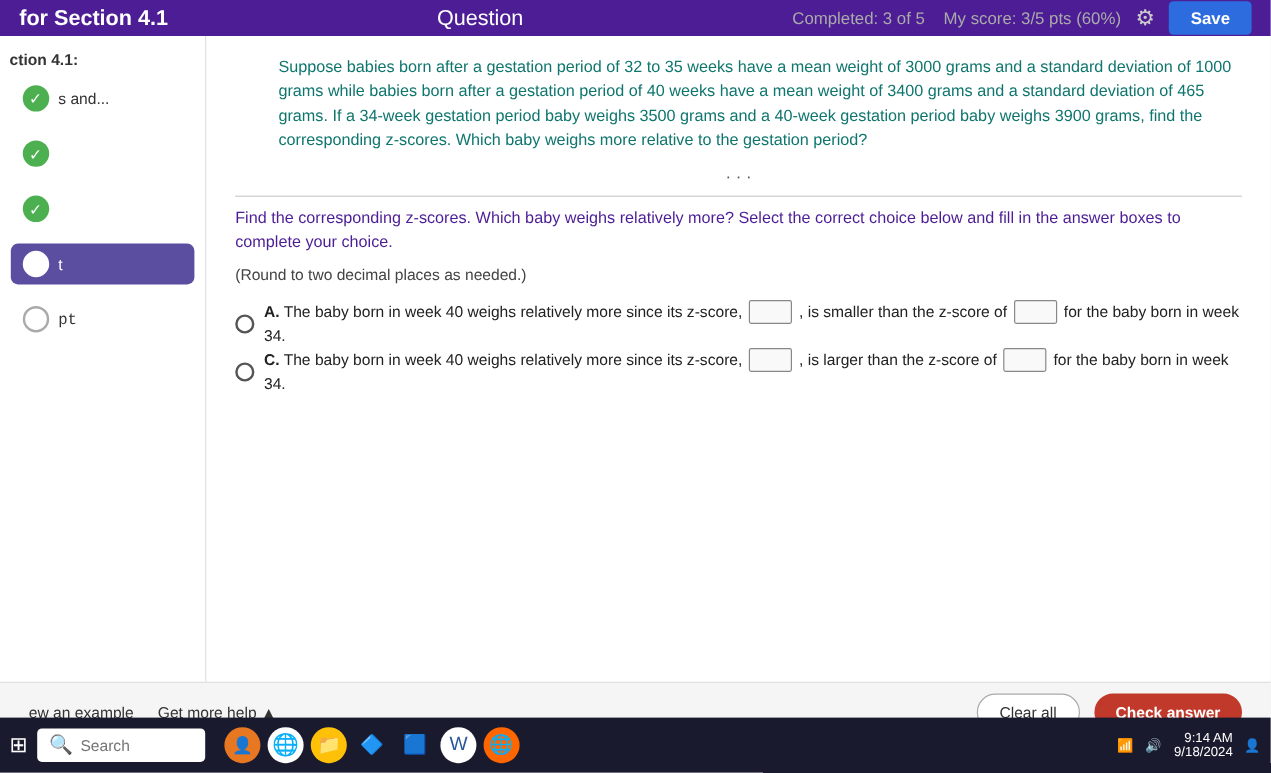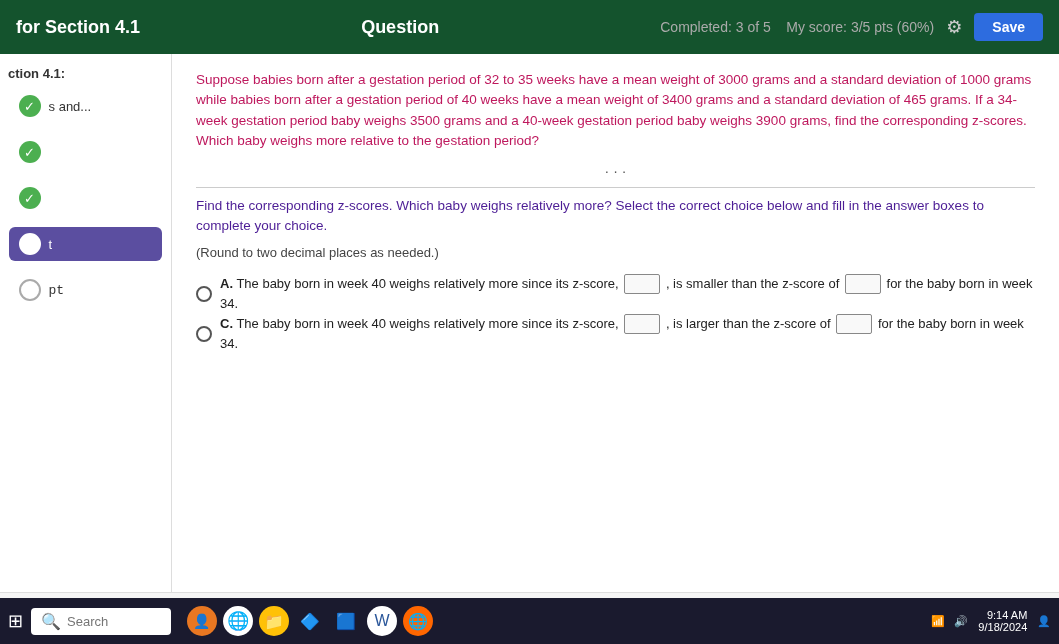--- a/index.html
+++ b/index.html
@@ -1,29 +1,29 @@
 <!DOCTYPE html>
 <html><head>
   <meta charset="utf-8">
   <style>
     * { box-sizing: border-box; margin: 0; padding: 0; }
     body { font-family: Arial, sans-serif; background: #f0f0f0; width: 1059px; height: 644px; overflow: hidden; position: relative; }
 
     
     .header {
-      background: #14532d;
+      background: #4c1d95;
       color: white;
       display: flex;
       align-items: center;
       justify-content: space-between;
       padding: 8px 16px;
-      height: 54px;
+      height: 30px;
     }
     .header-left { font-size: 18px; font-weight: bold; color: white; }
-    .header-center { font-size: 18px; font-weight: bold; color: white; }
+    .header-center { font-size: 18px; font-weight: normal; color: white; }
     .header-right { display: flex; align-items: center; gap: 12px; }
     .header-score { font-size: 14px; color: white; }
     .header-score span { color: #aaa; }
     .save-btn {
       background: #2d6cdf;
       color: white;
       border: none;
       padding: 6px 18px;
       border-radius: 4px;
       font-size: 14px;
@@ -63,21 +63,21 @@
     .empty-circle { width: 22px; height: 22px; border-radius: 50%; border: 2px solid #aaa; background: white; }
 
     
     .content-area {
       flex: 1;
       background: white;
       padding: 16px 24px;
       overflow-y: auto;
       position: relative;
     }
-    .question-text { font-size: 13.5px; color: #be185d; line-height: 1.5; margin-bottom: 12px; }
+    .question-text { font-size: 13.5px; color: #0f766e; line-height: 1.5; margin-bottom: 12px; margin-left: 36px; }
     .expand-icon { text-align: center; margin: 8px 0; color: #555; font-size: 14px; cursor: pointer; }
     .divider { border: none; border-top: 1px solid #ccc; margin: 8px 0; }
     .instruction-text { font-size: 13.5px; color: #4c1d95; line-height: 1.5; margin-bottom: 8px; }
     .round-note { font-size: 13px; color: #444; margin-bottom: 14px; }
 
     
     .options-list { list-style: none; display: flex; flex-direction: column; }
     .option-item { display: flex; align-items: center; gap: 8px; font-size: 13px; color: #222; line-height: 1.5; }
     .radio-btn {
       width: 16px; height: 16px;

